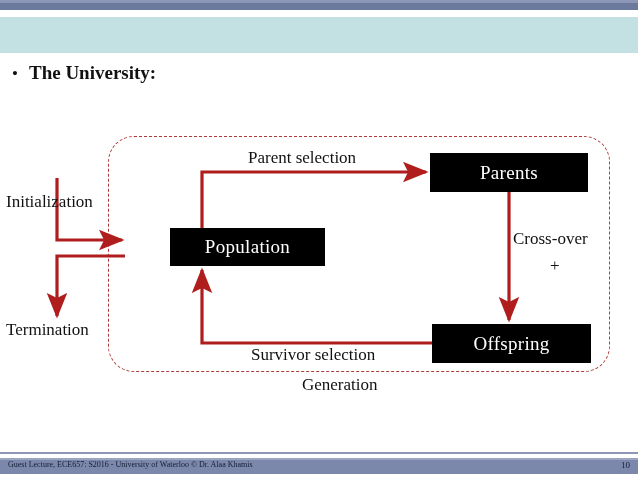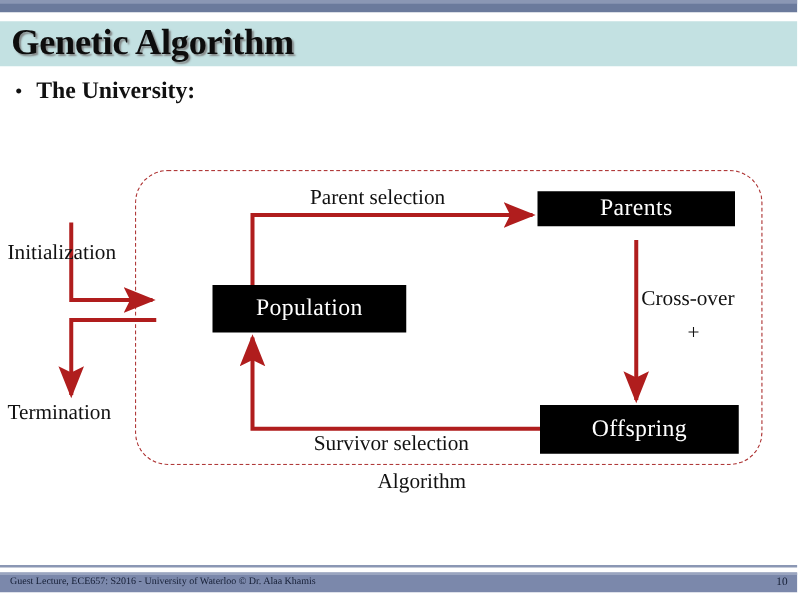--- a/index.html
+++ b/index.html
@@ -111,21 +111,21 @@
     background: #000000;
     color: #ffffff;
     display: flex;
     align-items: center;
     justify-content: center;
     font-size: 19px;
     letter-spacing: 0.3px;
     box-sizing: border-box;
   }
   #node-population { left: 125px; top: 228px; width: 155px; height: 38px; margin-left: 45px; }
-  #node-parents    { left: 430px; top: 153px; width: 158px; height: 28px; }
+  #node-parents    { left: 430px; top: 153px; width: 158px; height: 39px; }
   #node-offspring  { left: 432px; top: 324px; width: 159px; height: 39px; }
 
   
   .label {
     position: absolute;
     font-size: 17px;
     color: #111111;
     white-space: nowrap;
   }
   #lbl-initialization   { left: 6px;   top: 152px; margin-top: 40px; }
@@ -202,21 +202,20 @@
 <body>
 
 <div id="slide">
 
   <div class="top-strip">
     <div class="top-strip-inner"></div>
   </div>
   <div class="gap-white"></div>
 
   <div class="title-band"></div>
-  <div class="title-text">Genetic Algorithm</div>
 
   <div class="bullet-row">
     <span class="bullet-dot">•</span>
     <span class="bullet-text">The University:</span>
   </div>
 
   <div class="diagram">
 
     <div class="cycle-border"></div>
 
@@ -239,21 +238,21 @@
     </svg>
 
     <div class="node" id="node-population">Population</div>
     <div class="node" id="node-parents">Parents</div>
     <div class="node" id="node-offspring">Offspring</div>
 
     <div class="label" id="lbl-initialization">Initialization</div>
     <div class="label" id="lbl-termination">Termination</div>
     <div class="label" id="lbl-parent-selection">Parent selection</div>
     <div class="label" id="lbl-survivor-sel">Survivor selection</div>
-    <div class="label" id="lbl-generation">Algorithm</div>
+    <div class="label" id="lbl-generation">Generation</div>
     <div class="label" id="lbl-crossover">Cross-over</div>
     <div class="label" id="lbl-plus">+</div>
 
   </div>
 
   <div class="footer-rule"></div>
   <div class="footer-band">
     <div class="footer-band-top"></div>
   </div>
   <div class="footer-text">Guest Lecture, ECE657: S2016  - University of Waterloo © Dr. Alaa Khamis</div>

